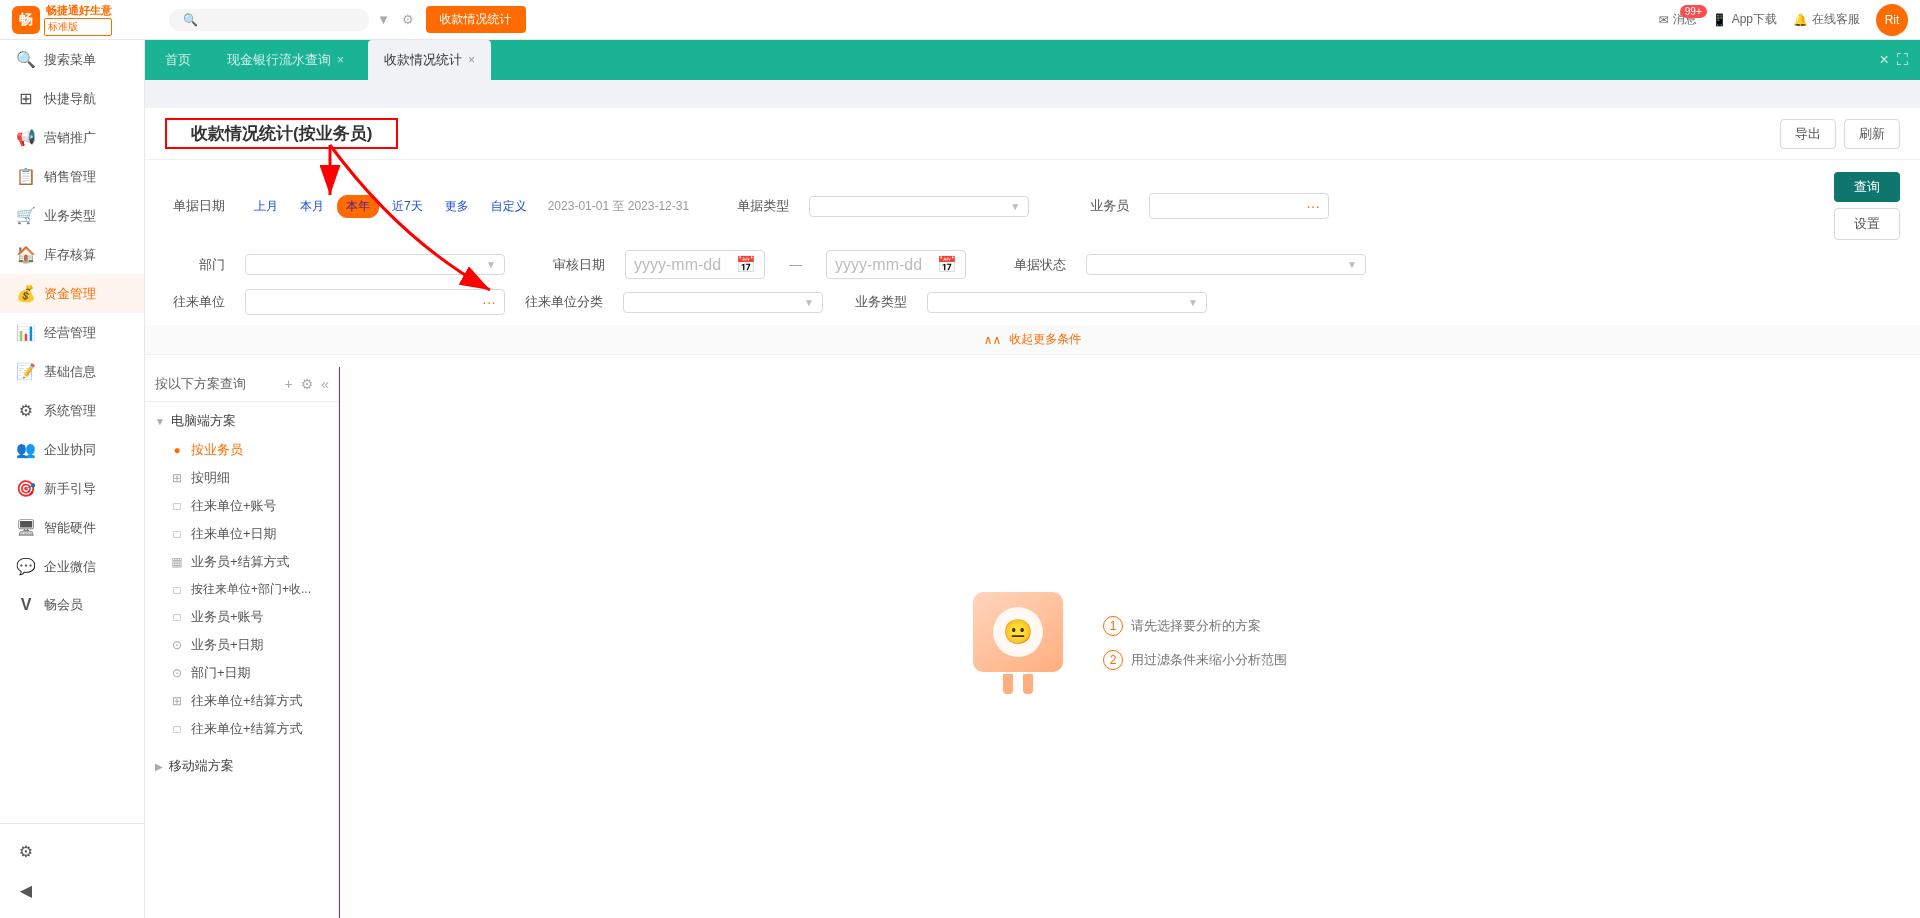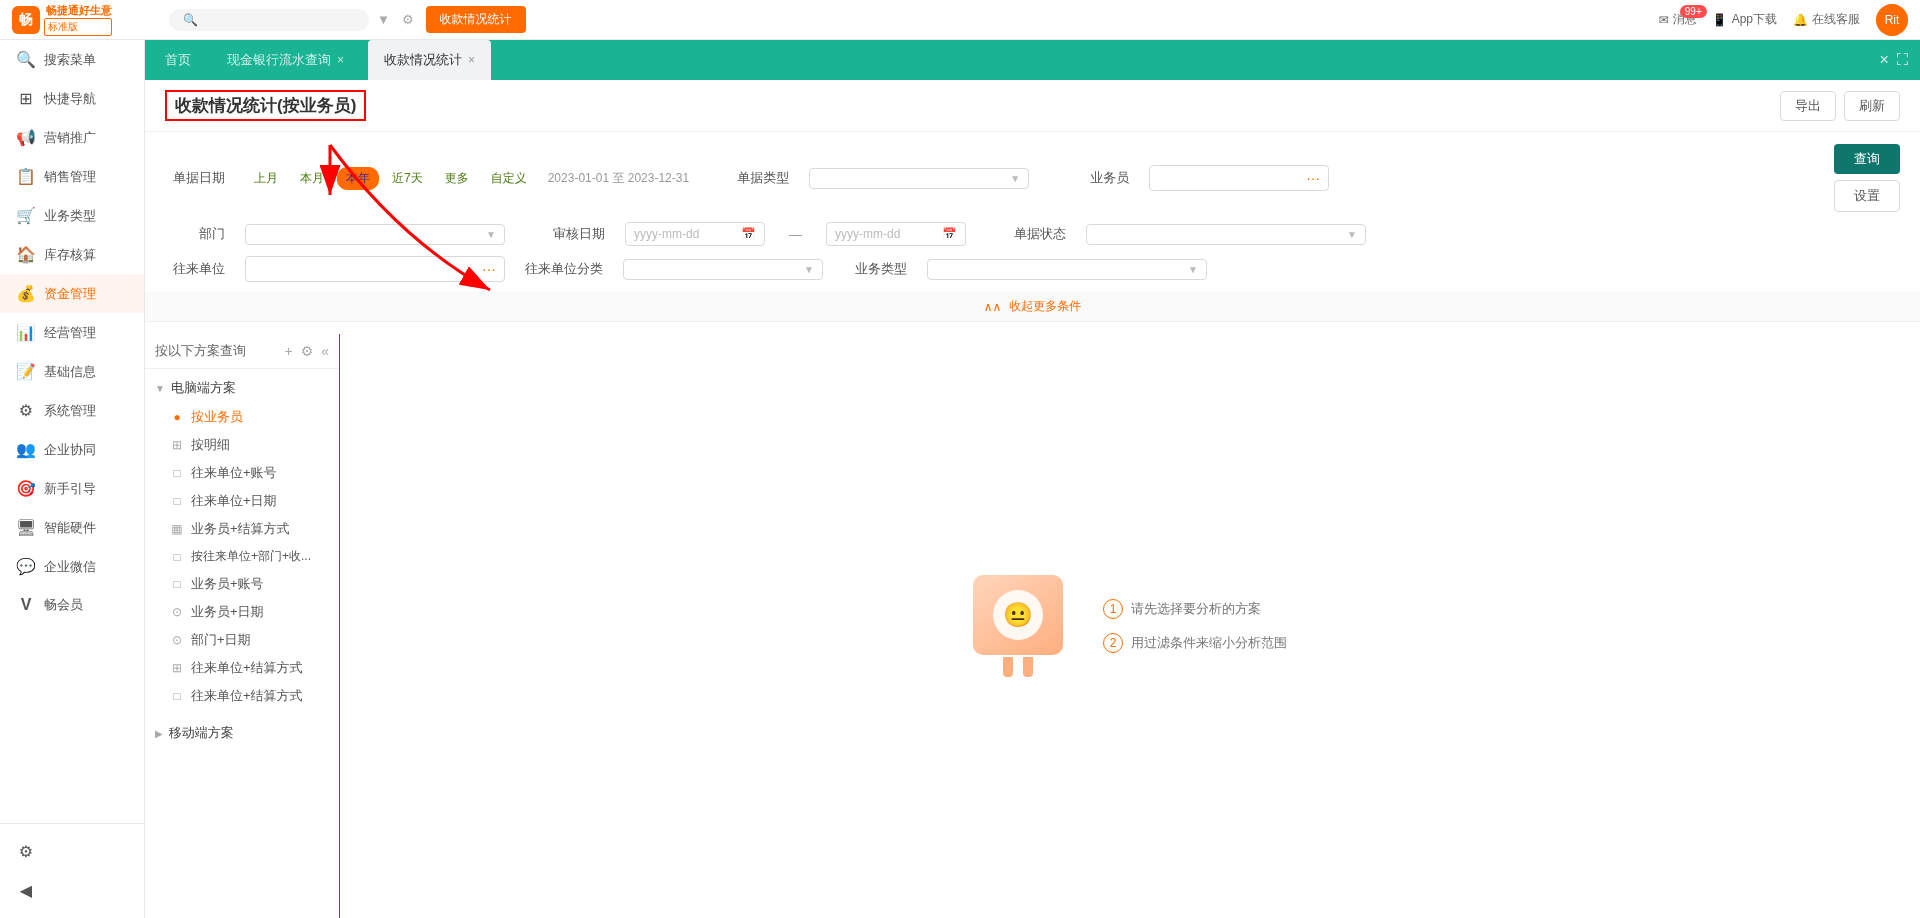--- a/index.html
+++ b/index.html
@@ -66,20 +66,21 @@
       border-top: 1px solid #e8e8e8;
       padding: 8px 0;
     }
 
     
     .main-wrapper {
       position: fixed;
       top: 40px; left: 145px; right: 0; bottom: 0;
       display: flex; flex-direction: column;
       background: #f0f2f5;
+      gap: 28px;
     }
 
     
     .tab-bar {
       height: 40px;
       background: #1ab394;
       display: flex;
       align-items: center;
       padding: 0 0 0 0;
     }
@@ -137,36 +138,36 @@
     .filter-line {
       display: flex;
       align-items: center;
       margin-bottom: 10px;
       gap: 20px;
     }
     .fl-label { min-width: 60px; font-size: 13px; color: #555; text-align: right; }
     .date-tabs { display: flex; gap: 4px; align-items: center; }
     .dt-btn {
       padding: 2px 8px; border-radius: 2px; font-size: 12px; cursor: pointer;
-      border: 1px solid transparent; background: transparent; color: #4d7c0f;
+      border: 1px solid transparent; background: transparent; color: #1d4ed8;
     }
     .dt-btn.current { background: #ff6b00; color: #4c1d95; border-color: #ff6b00; border-radius: 10px; text-align: center; }
     .dt-range { font-size: 12px; color: #999; margin-left: 8px; }
     .sel-field {
       display: inline-flex; align-items: center; gap: 6px;
       border: 1px solid #d9d9d9; border-radius: 4px; padding: 4px 8px;
       min-width: 200px; cursor: pointer; background: #fff;
     }
     .sel-placeholder { color: #bbb; font-size: 13px; flex: 1; }
     .sel-arrow { color: #bbb; font-size: 10px; }
     .date-field {
       display: inline-flex; align-items: center;
       border: 1px solid #d9d9d9; border-radius: 4px; padding: 4px 8px;
       min-width: 150px; cursor: pointer; background: #fff;
-      color: #bbb; font-size: 12px;
+      color: #bbb; font-size: 16px;
     }
     .date-field .cal-icon { margin-left: auto; }
     .dash-sep { margin: 0 4px; color: #999; }
     .more-dots { color: #ff6b00; cursor: pointer; margin-left: 4px; font-size: 14px; }
     .q-btn { background: #0f766e; color: #fff; border: none; border-radius: 4px; padding: 6px 20px; cursor: pointer; font-size: 13px; }
     .s-btn { background: #fff; border: 1px solid #d9d9d9; color: #555; border-radius: 4px; padding: 6px 16px; cursor: pointer; font-size: 13px; }
 
     .body-area {
       display: flex;
       flex: 1;
@@ -385,21 +386,21 @@
       <span class="tab-right-btn">×</span>
       <span class="tab-right-btn">⛶</span>
     </div>
   </div>
 
   <div class="page-content">
 
     <div class="main-page">
 
       <div style="background:#fff;padding:10px 20px;display:flex;align-items:center;justify-content:space-between;border-bottom:1px solid #f0f0f0;">
-        <span class="red-box" style="font-size:17px;font-weight:600;color:#333;border:2px solid #ff0000;padding:2px 8px;">收款情况统计(按业务员)</span>
+        <span class="red-box" style="font-size:17px;font-weight:600;color:#333;border:2px solid #ff0000;padding:2px 24px;">收款情况统计(按业务员)</span>
         <div style="display:flex;gap:8px;">
           <button class="btn-action" style="background:#fff;border:1px solid #d9d9d9;color:#555;border-radius:4px;padding:5px 14px;cursor:pointer;font-size:13px;display:flex;align-items:center;gap:4px;">导出</button>
           <button class="btn-action" style="background:#fff;border:1px solid #d9d9d9;color:#555;border-radius:4px;padding:5px 14px;cursor:pointer;font-size:13px;display:flex;align-items:center;gap:4px;">刷新</button>
         </div>
       </div>
 
       <div class="filter-container">
 
         <div class="filter-line">
           <span class="fl-label">单据日期</span>

